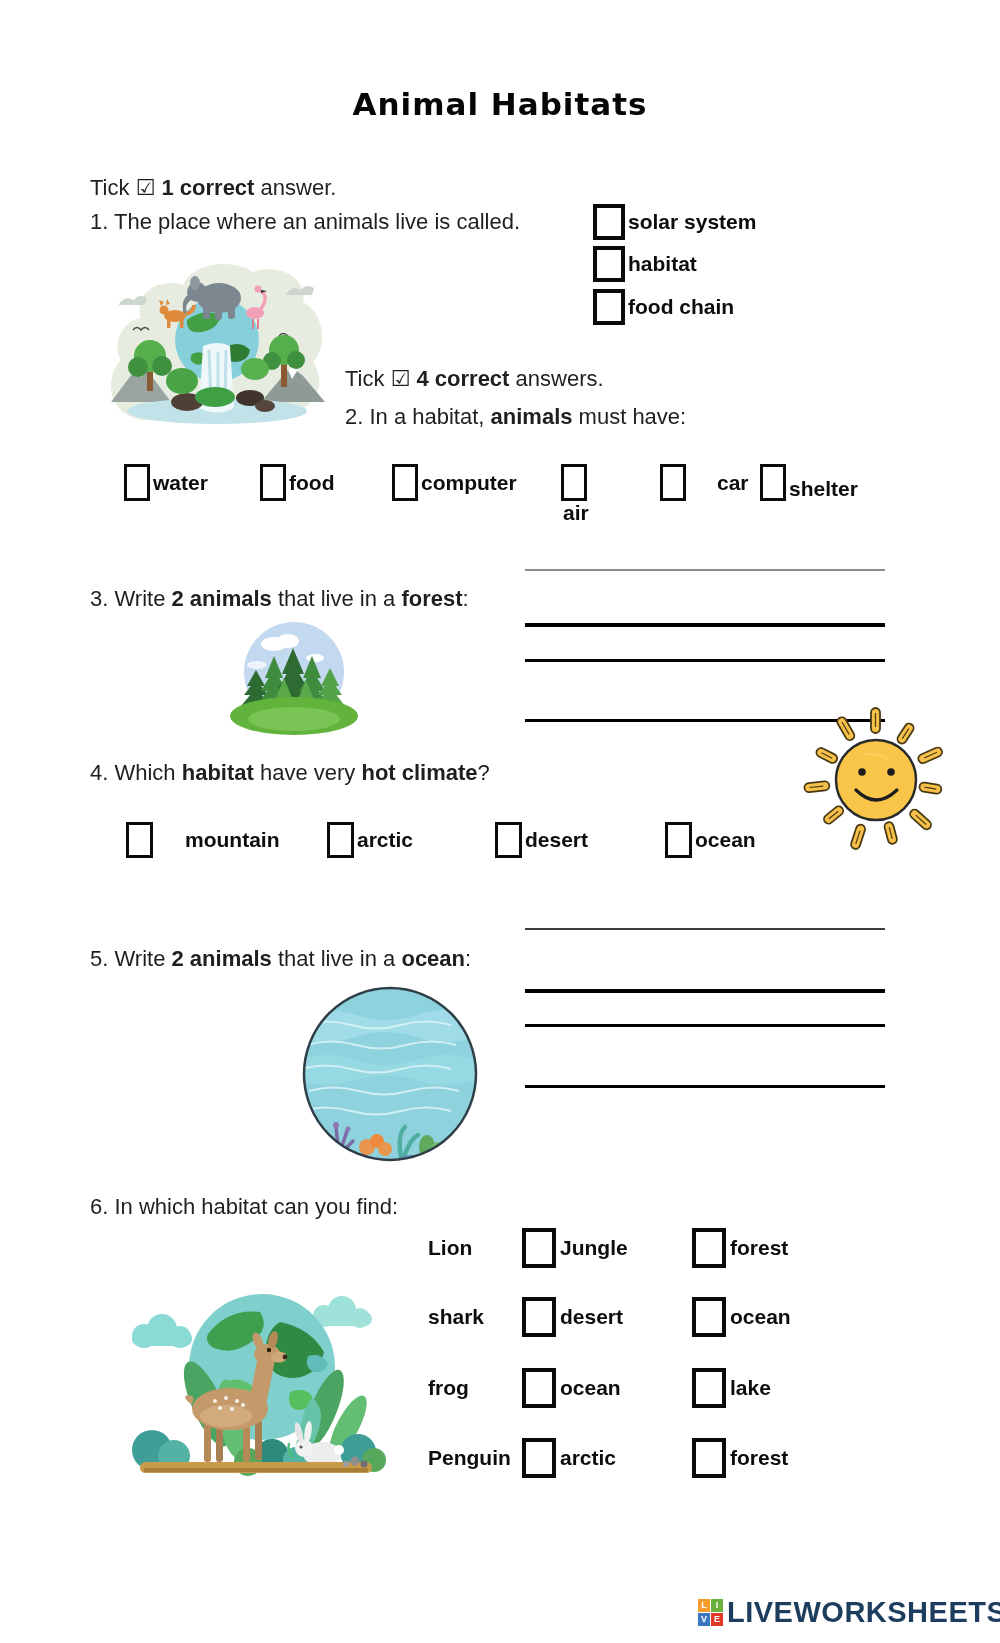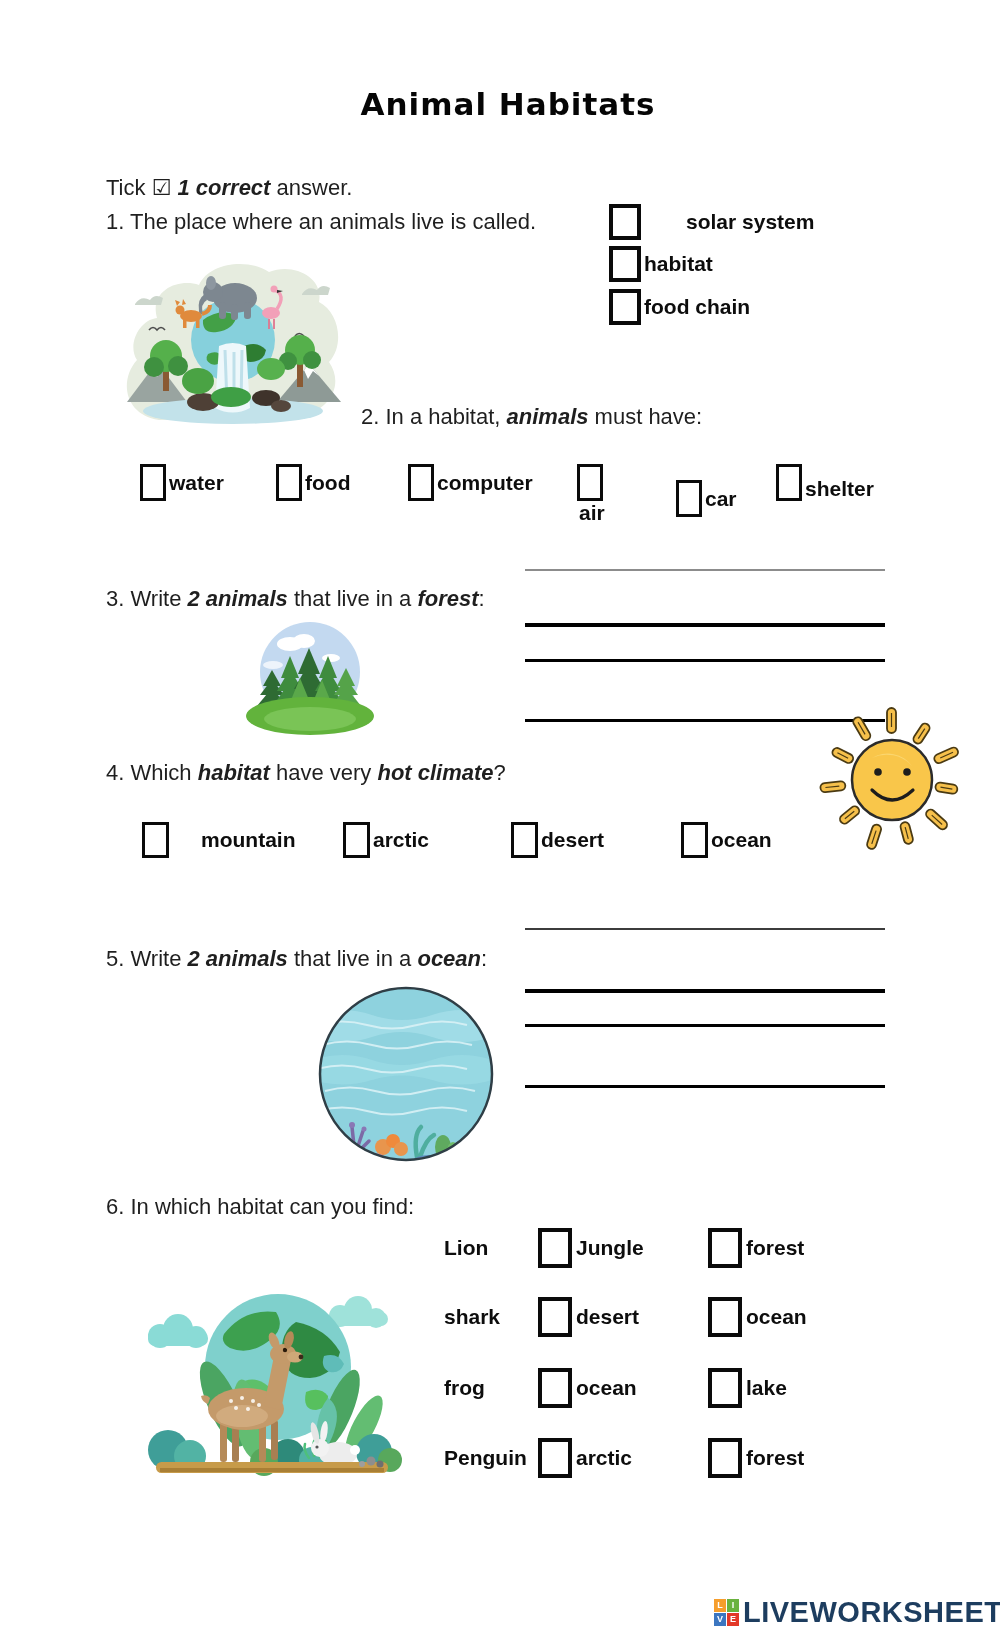--- a/index.html
+++ b/index.html
@@ -1,22 +1,22 @@
 <!DOCTYPE html>
 <html><head>
 <meta charset="utf-8">
 <style>
   html,body{margin:0;padding:0;background:#ffffff;}
   #page{
     position:relative;width:1000px;height:1643px;background:#ffffff;overflow:hidden;
     font-family:"Liberation Sans","DejaVu Sans",sans-serif;color:#1a1a1a;
   }
-  .abs{position:absolute;margin-left:16px;}
+  .abs{position:absolute;}
   .t{font-size:22px;line-height:28px;color:#1f1f1f;white-space:nowrap;}
-  .bld{font-weight:bold;font-style:italic;}
+  .bld{font-weight:bold;}
   .title{
     left:0;right:0;top:86px;text-align:center;
     font-family:"DejaVu Sans","Liberation Sans",sans-serif;
     font-size:31px;font-weight:800;letter-spacing:1px;color:#050505;
   }
   .opt{display:flex;align-items:center;}
   .cb{box-sizing:border-box;background:#fff;border:3px solid #0a0a0a;flex:0 0 auto;}
   .cb1{width:32px;height:36px;border-width:4px;}
   .cb2{width:26px;height:37px;border-width:3px;}
   .cb4{width:27px;height:36px;border-width:3px;}
@@ -38,21 +38,21 @@
 <div id="page">
 
   <div class="abs title">Animal Habitats</div>
 
   <div class="abs t" style="left:90px;top:174px;">
     <span>Tick </span><span class="check">☑</span> <span class="bld">1 correct</span><span> answer.</span>
   </div>
 
   <div class="abs t" style="left:90px;top:208px;">1. The place where an animals live is called.</div>
 
-  <div class="abs opt" style="left:593px;top:204px;gap:42px;">
+  <div class="abs opt" style="left:593px;top:204px;">
     <div class="cb cb1"></div>
     <span class="lbl">solar system</span>
   </div>
   <div class="abs opt" style="left:593px;top:246px;">
     <div class="cb cb1"></div>
     <span class="lbl">habitat</span>
   </div>
   <div class="abs opt" style="left:593px;top:289px;">
     <div class="cb cb1"></div>
     <span class="lbl">food chain</span>
@@ -110,20 +110,23 @@
       <g>
         <ellipse cx="152" cy="63" rx="9" ry="6" fill="#f2a0b8"></ellipse>
         <path d="M158,59 q9,-14 -2,-19" stroke="#f2a0b8" stroke-width="3.5" fill="none"></path>
         <circle cx="155" cy="39" r="3.5" fill="#f2a0b8"></circle>
         <path d="M158,40 l6,1 -6,2 z" fill="#333333"></path>
         <path d="M150,69 l0,10 M155,69 l0,10" stroke="#e0758f" stroke-width="1.8"></path>
       </g>
     </svg>
   </div>
 
+  <div class="abs t" style="left:345px;top:365px;">
+    <span>Tick </span><span class="check">☑</span> <span class="bld">4 correct</span><span> answers.</span>
+  </div>
 
   <div class="abs t" style="left:345px;top:403px;">
     <span>2. In a habitat, </span><span class="bld">animals</span><span> must have:</span>
   </div>
 
   <div class="abs opt" style="left:124px;top:464px;">
     <div class="cb cb2"></div>
     <span class="lbl">water</span>
   </div>
   <div class="abs opt" style="left:260px;top:464px;">
@@ -131,21 +134,21 @@
     <span class="lbl">food</span>
   </div>
   <div class="abs opt" style="left:392px;top:464px;">
     <div class="cb cb2"></div>
     <span class="lbl">computer</span>
   </div>
   <div class="abs opt" style="left:560px;top:464px;flex-direction:column;">
     <div class="cb cb2"></div>
     <span class="lbl">air</span>
   </div>
-  <div class="abs opt" style="left:660px;top:480px;">
+  <div class="abs opt" style="left:660px;top:464px;gap:28px;">
     <div class="cb cb2"></div>
     <span class="lbl">car</span>
   </div>
   <div class="abs opt" style="left:760px;top:464px;align-items:flex-end;">
     <div class="cb cb2"></div>
     <span class="lbl">shelter</span>
   </div>
 
   <div class="line" style="top:569px;height:2px;background:#8c8c8c;"></div>
   <div class="line" style="top:623px;height:4px;"></div>

